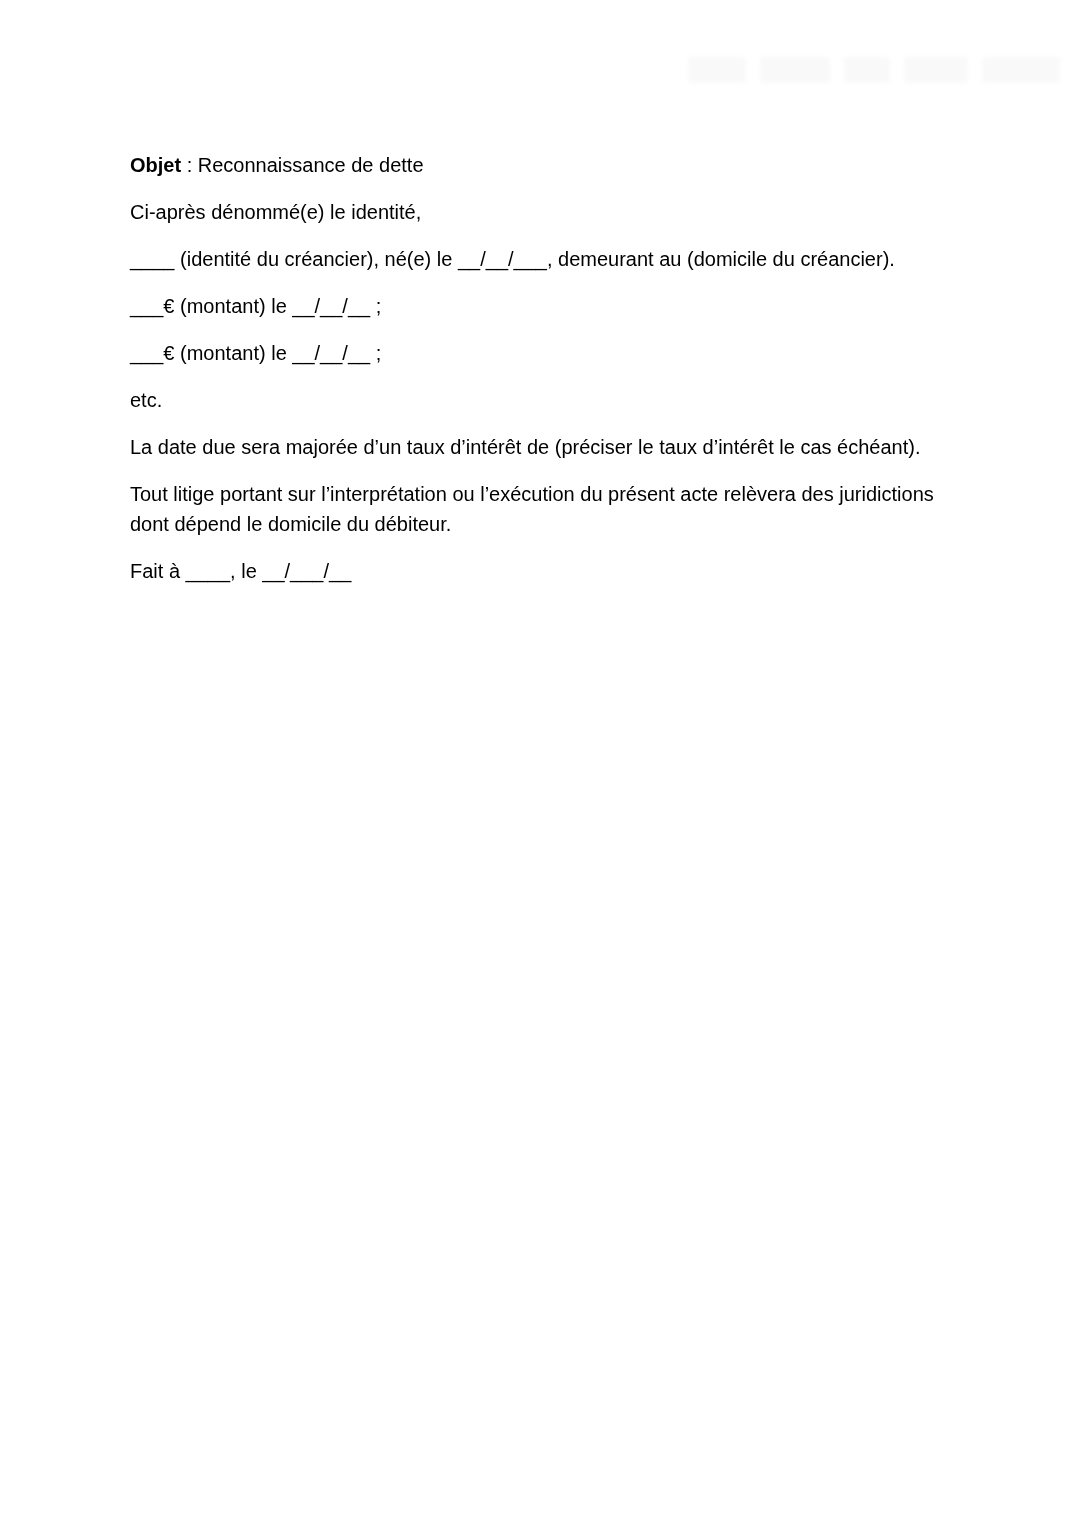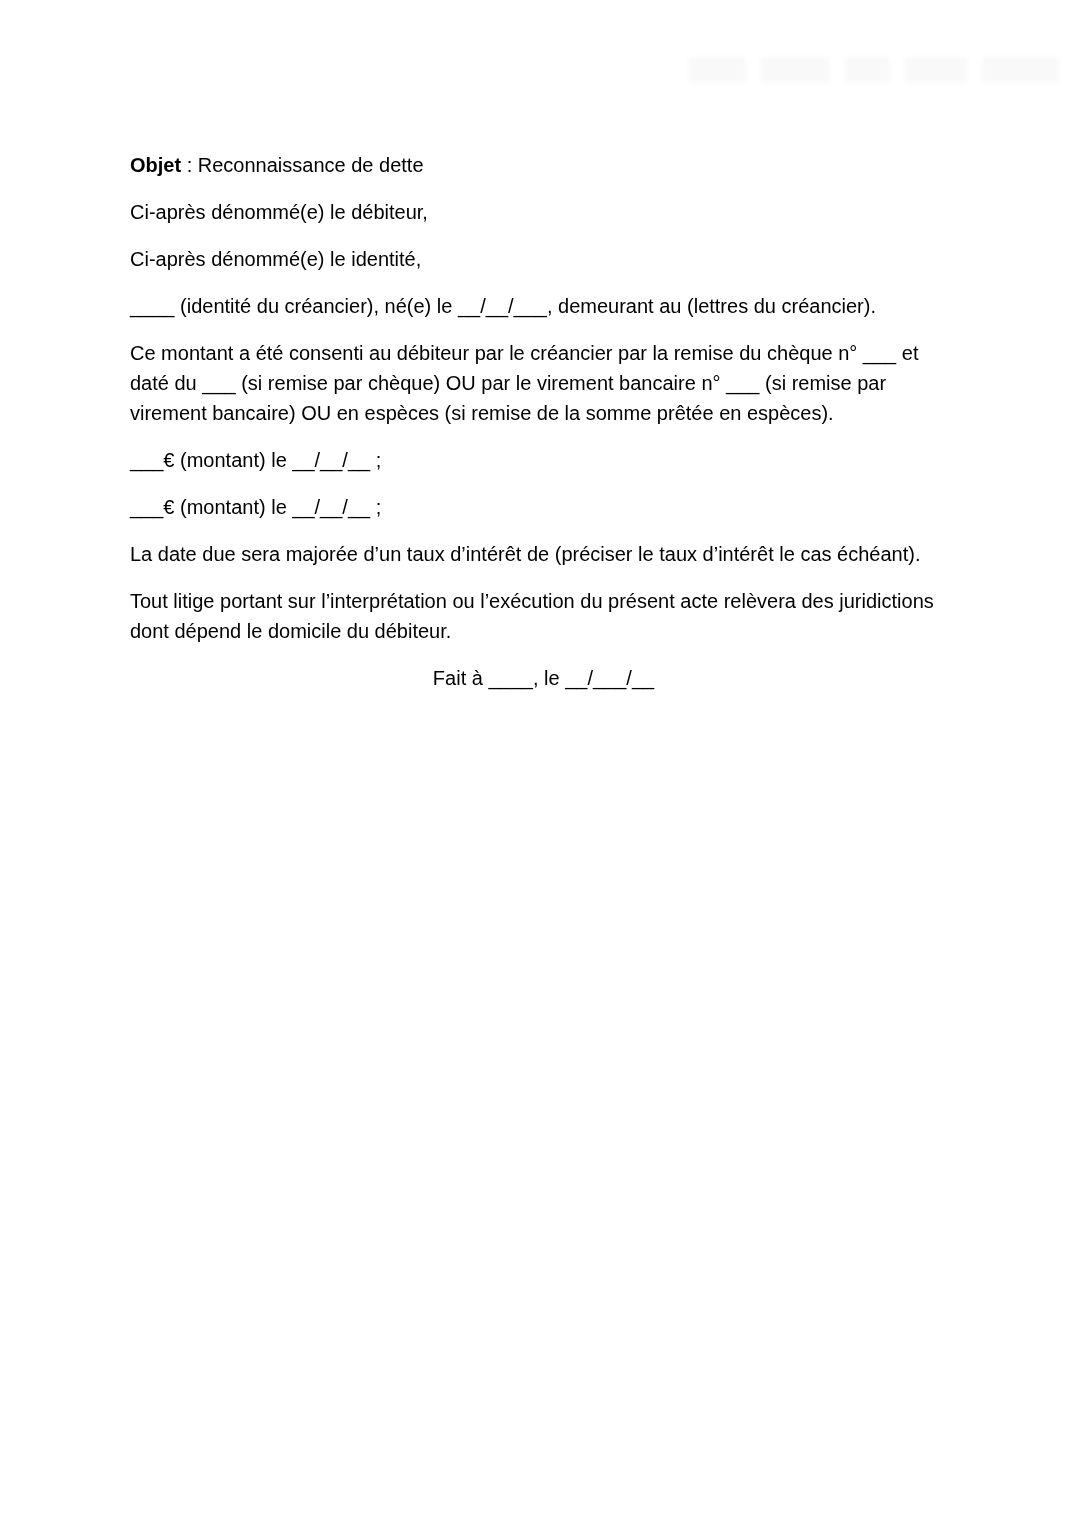--- a/index.html
+++ b/index.html
@@ -52,56 +52,53 @@
     width: 827px;
   }
   p.para {
     margin: 0 0 17px 0;
     font-size: 20px;
     line-height: 30px;
     white-space: pre-wrap;
     color: #000000;
   }
   .bold { font-weight: bold; }
-  .align-right { text-align: center; }
+  .align-right { text-align: left; }
 </style>
 </head>
 <body>
 
 <div class="page">
 
   <div class="watermark">
     <span class="wm-a"></span>
     <span class="wm-b"></span>
     <span class="wm-c"></span>
     <span class="wm-d"></span>
     <span class="wm-e"></span>
   </div>
 
   <div class="content">
 
     <p class="para"><span class="bold">Objet</span><span> : Reconnaissance de dette</span></p>
 
 
-    <p class="para">Ci-après dénommé(e) le débiteur,</p>
 
 
     <p class="para">Ci-après dénommé(e) le identité,</p>
 
-    <p class="para">____ (identité du créancier), né(e) le __/__/___, demeurant au (lettres du créancier).</p>
+    <p class="para">____ (identité du créancier), né(e) le __/__/___, demeurant au (domicile du créancier).</p>
 
-    <p class="para">Ce montant a été consenti au débiteur par le créancier par la remise du chèque n° ___ et
-daté du ___ (si remise par chèque) OU par le virement bancaire n° ___ (si remise par
-virement bancaire) OU en espèces (si remise de la somme prêtée en espèces).</p>
 
 
     <p class="para">___€ (montant) le __/__/__ ;</p>
 
     <p class="para">___€ (montant) le __/__/__ ;</p>
 
+    <p class="para">etc.</p>
 
     <p class="para">La date due sera majorée d’un taux d’intérêt de (préciser le taux d’intérêt le cas échéant).</p>
 
     <p class="para">Tout litige portant sur l’interprétation ou l’exécution du présent acte relèvera des juridictions
 dont dépend le domicile du débiteur.</p>
 
     <p class="para align-right">Fait à ____, le __/___/__</p>
 
 
   </div>

